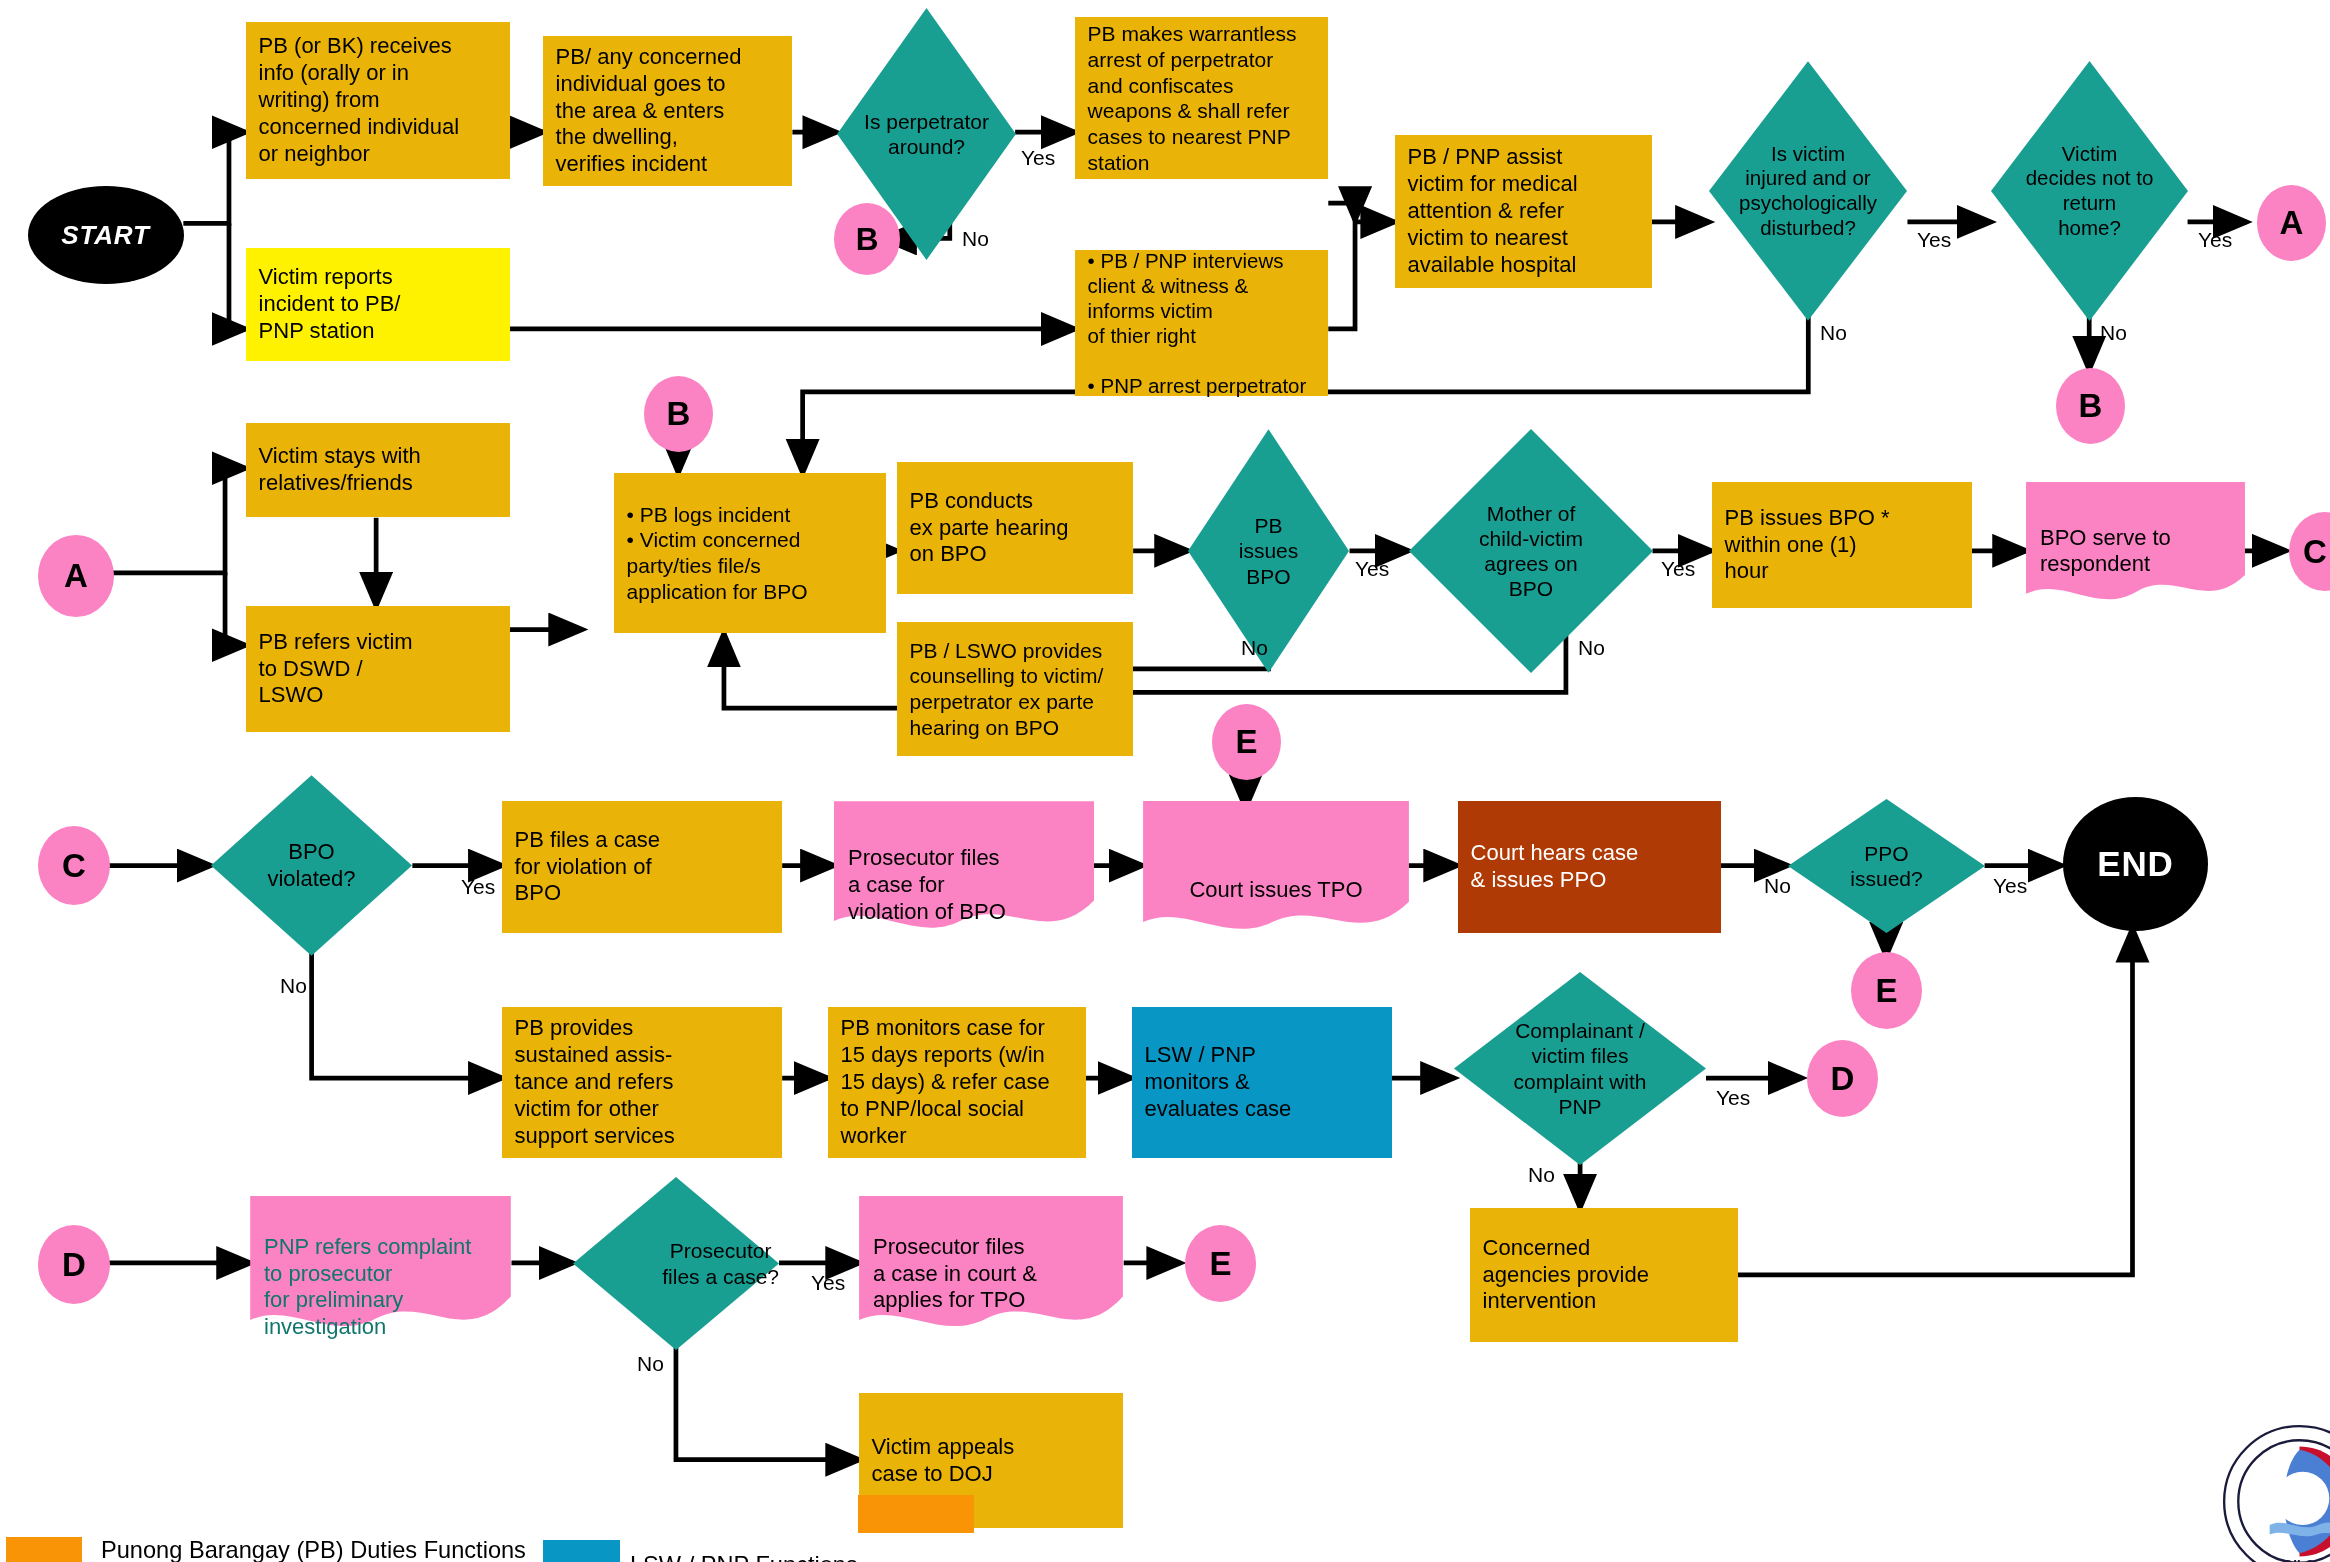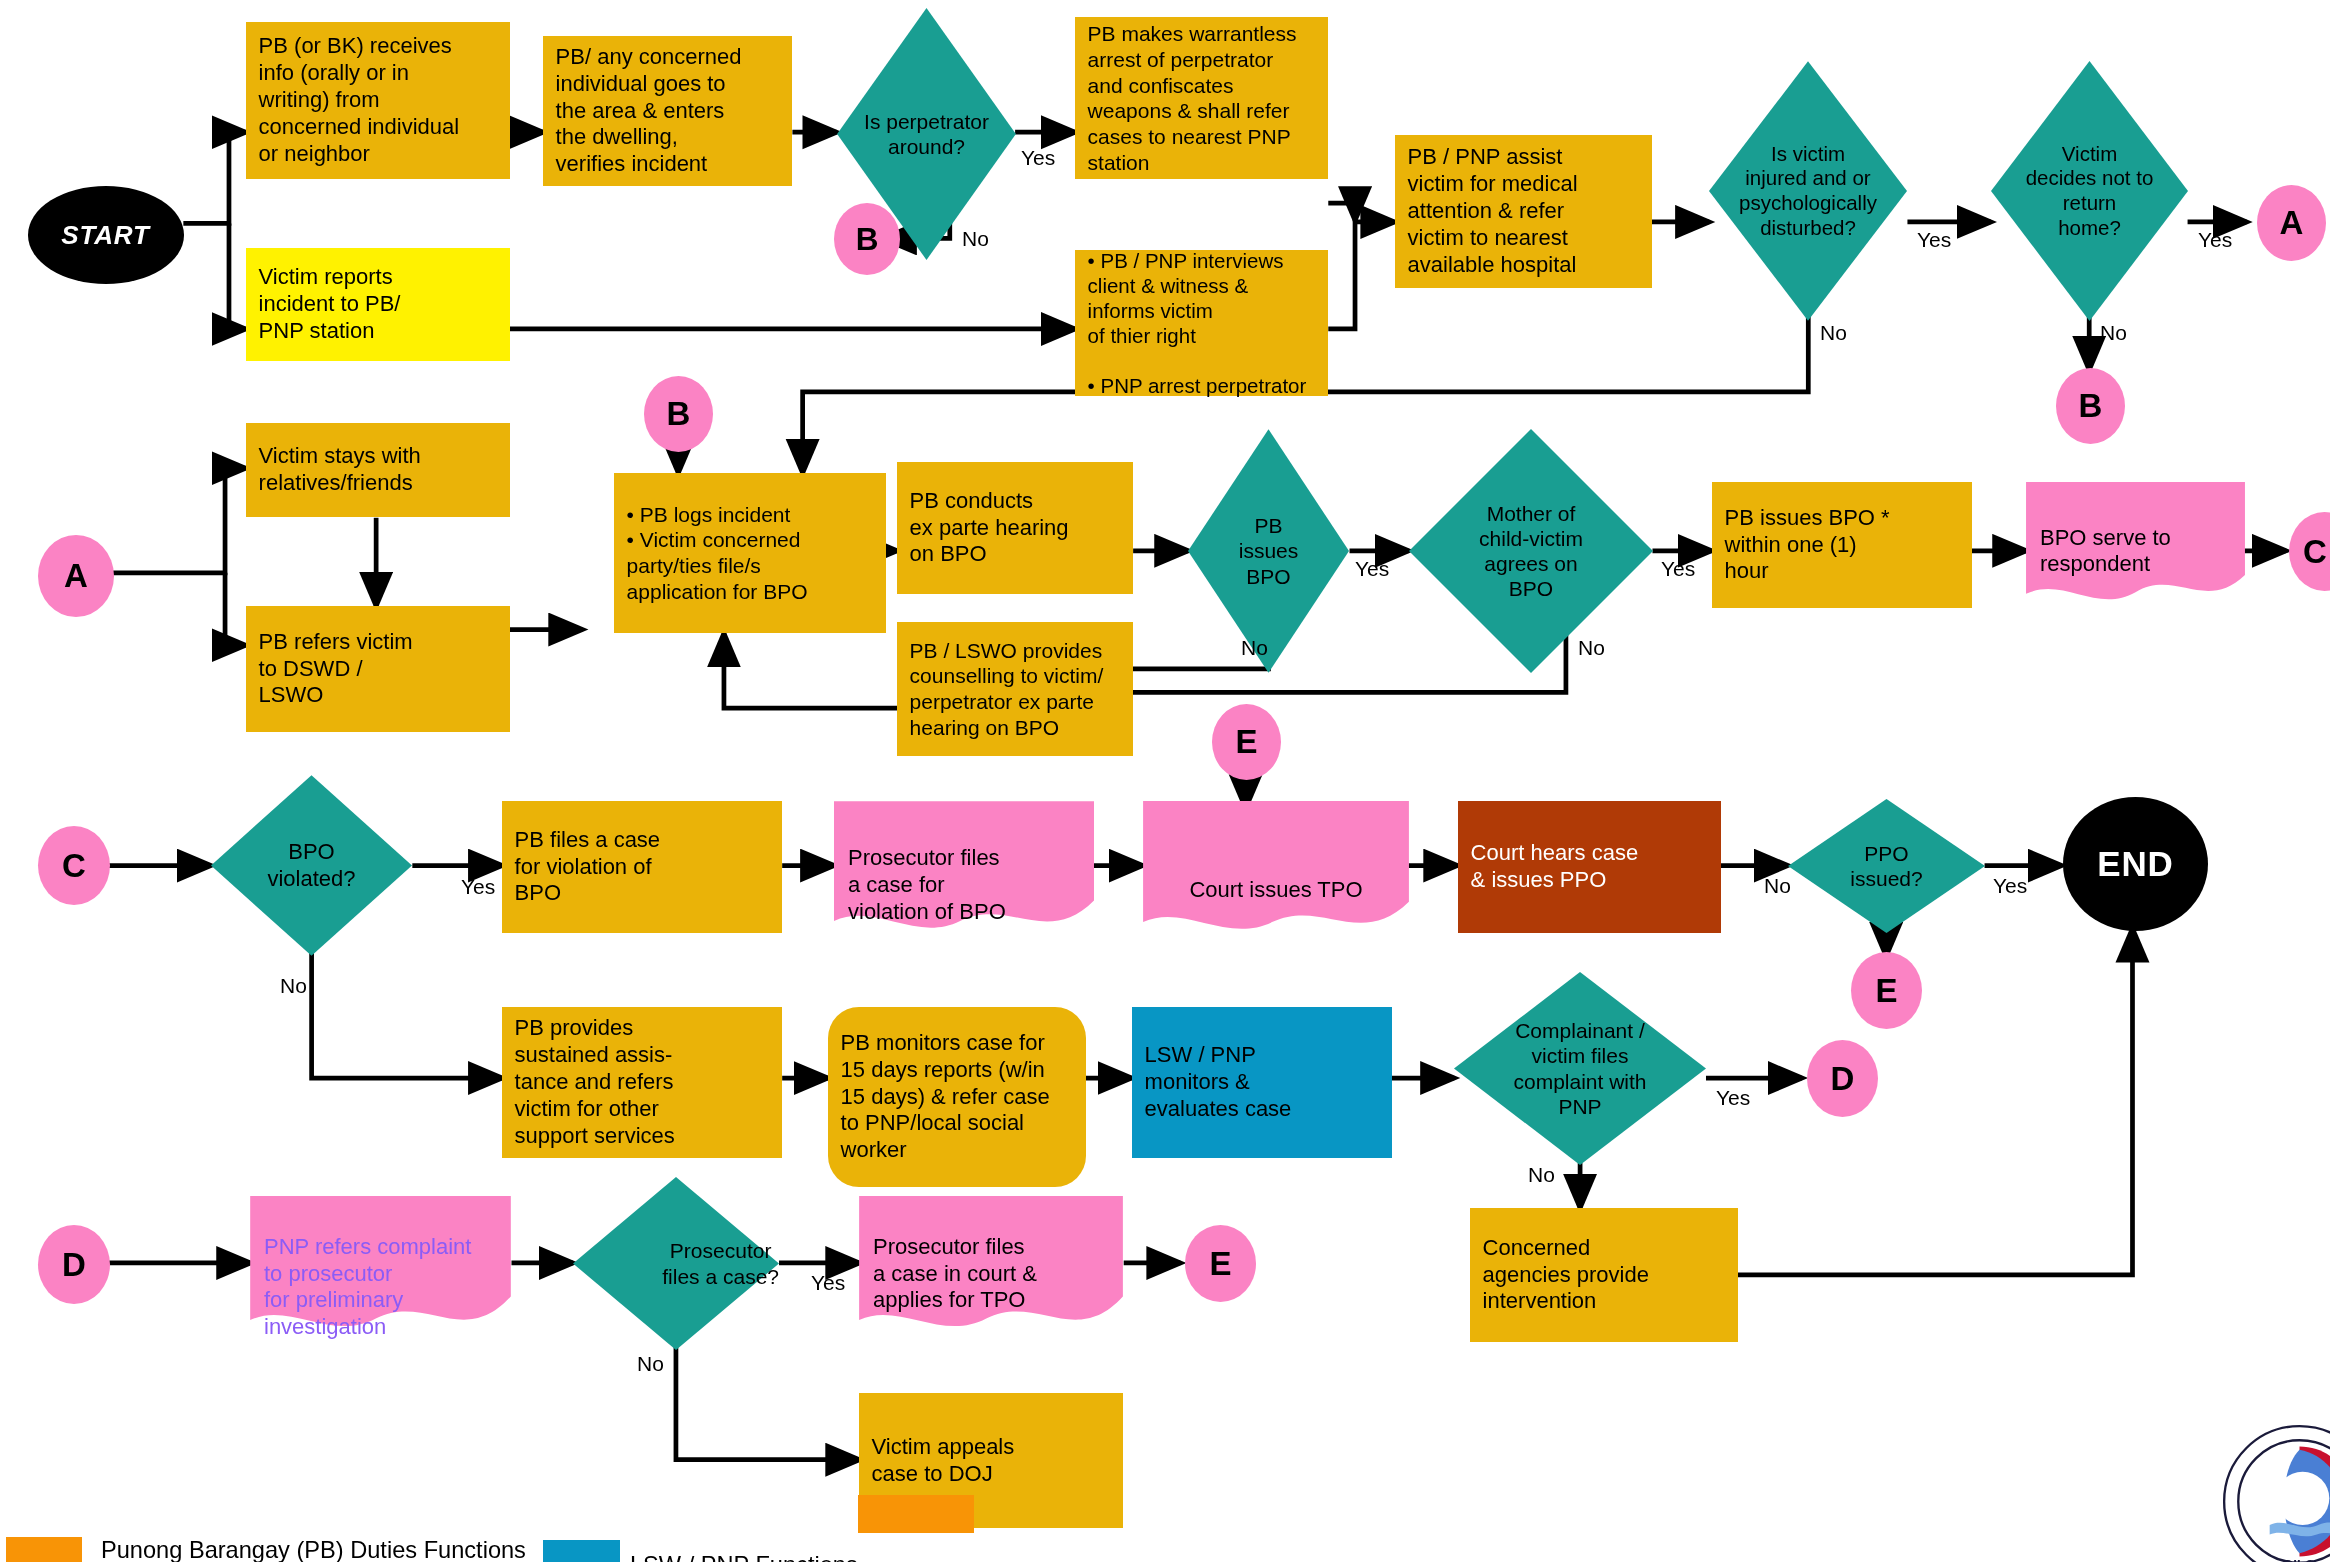--- a/index.html
+++ b/index.html
@@ -450,21 +450,21 @@
   </div>
 
   <div class="node proc pb" style="left:502px;top:1007px;width:280px;height:151px;font-size:22px;">
     <span>PB provides
 sustained  assis-
 tance and  refers
 victim for other
 support  services</span>
   </div>
 
-  <div class="node proc pb" style="left:828px;top:1007px;width:258px;height:180px;font-size:22px;border-radius:31px;">
+  <div class="node proc pb" style="left:828px;top:1007px;width:258px;height:151px;font-size:22px;">
     <span>PB monitors case for
 15 days reports (w/in
 15 days) &amp; refer  case
 to PNP/local social
 worker</span>
   </div>
 
   <div class="node proc blue" style="left:1132px;top:1007px;width:260px;height:151px;font-size:22px;">
     <span>LSW / PNP
 monitors &amp;
@@ -498,21 +498,21 @@
   </div>
 
   <div class="circ pink" style="left:38px;top:1225px;width:72px;height:79px;font-size:33px;">
     <span>D</span>
   </div>
 
   <div class="doc-clip" style="left:250px;top:1196px;width:261px;height:157px;">
     <svg width="261" height="157" viewBox="0 0 332 200" style="position:absolute;left:0;top:0;">
       <path d="M0,0 H332 V128 C272,194 224,124 160,156 C104,186 50,134 0,158 Z" fill="#FB83C4"></path>
     </svg>
-    <div style="position:absolute;left:14px;top:11px;width:239px;font-size:22px;white-space:pre-line;color:#8b5cf6;line-height:1.22;">
+    <div style="position:absolute;left:14px;top:11px;width:239px;font-size:22px;white-space:pre-line;color:#0f766e;line-height:1.22;">
       <span>PNP refers complaint
 to  prosecutor
 for  preliminary
 investigation</span>
     </div>
   </div>
 
   <div class="dia" style="left:573px;top:1177px;width:206px;height:173px;">
     <svg width="206" height="173" viewBox="0 0 262 220">
         <polygon points="131,0 262,110 131,220 0,110" fill="#199E92"></polygon>

